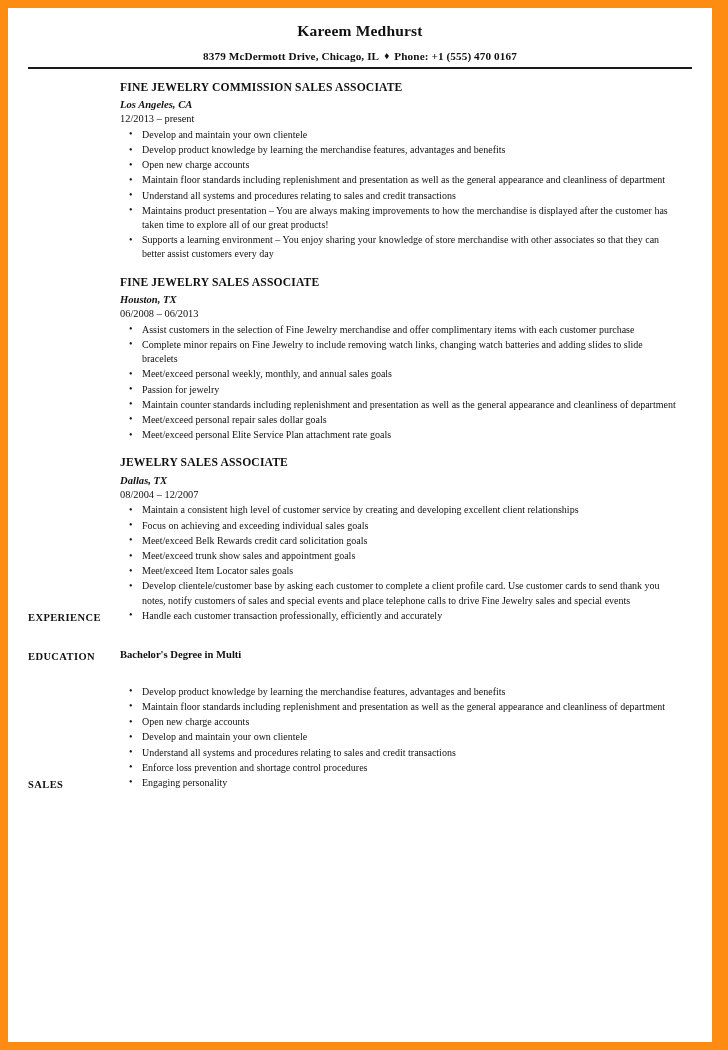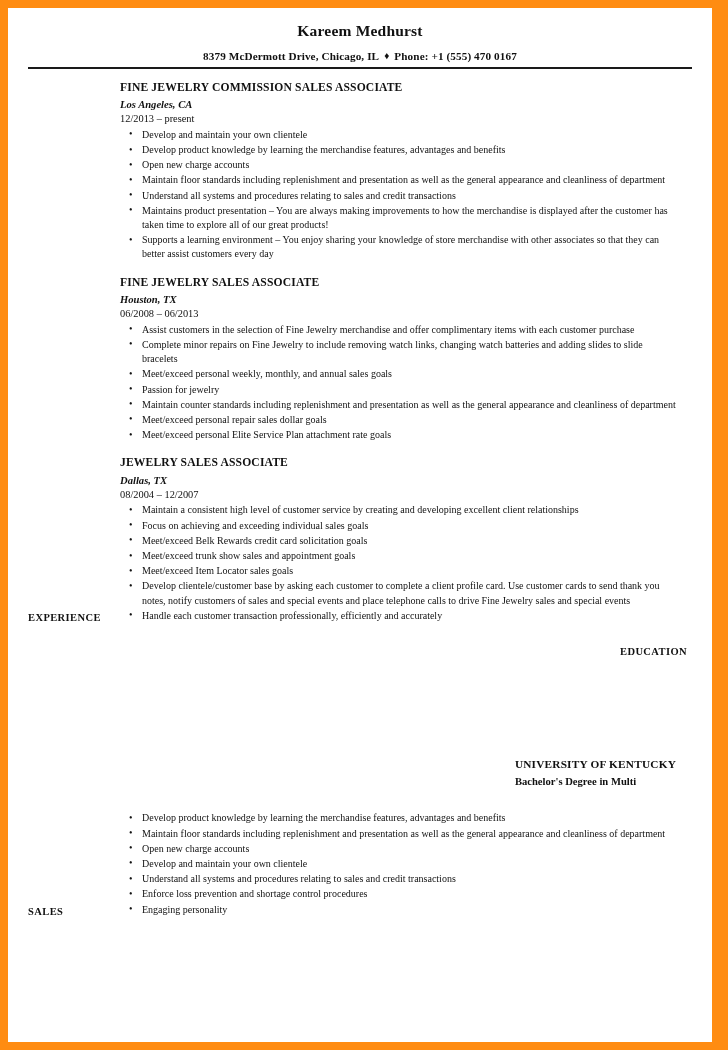--- a/index.html
+++ b/index.html
@@ -131,21 +131,21 @@
     line-height: 1.3;
   }
   .edu-degree {
     font-size: 10.6px;
     font-weight: bold;
     color: #111;
     margin-top: 3px;
     line-height: 1.3;
   }
 
-  .gap-edu { margin-top: 22px; flex-direction: column; }
+  .gap-edu { margin-top: 22px; }
   .gap-skills { margin-top: 21px; }
 </style>
 </head>
 <body>
 
 <div class="page">
 
   <div class="header">
     <div class="cand-name">Kareem Medhurst</div>
     <div class="cand-contact">
@@ -204,21 +204,20 @@
             <li>Handle each customer transaction professionally, efficiently and accurately</li>
           </ul>
         </div>
 
       </div>
     </div>
 
     <div class="section gap-edu">
       <div class="sec-label">EDUCATION</div>
       <div class="sec-body">
-        <div class="edu-school">UNIVERSITY OF KENTUCKY</div>
         <div class="edu-degree">Bachelor's Degree in Multi</div>
       </div>
     </div>
 
     <div class="section gap-skills">
       <div class="sec-label">SALES</div>
       <div class="sec-body">
         <ul class="bullets">
           <li>Develop product knowledge by learning the merchandise features, advantages and benefits</li>
           <li>Maintain floor standards including replenishment and presentation as well as the general appearance and cleanliness of department</li>

